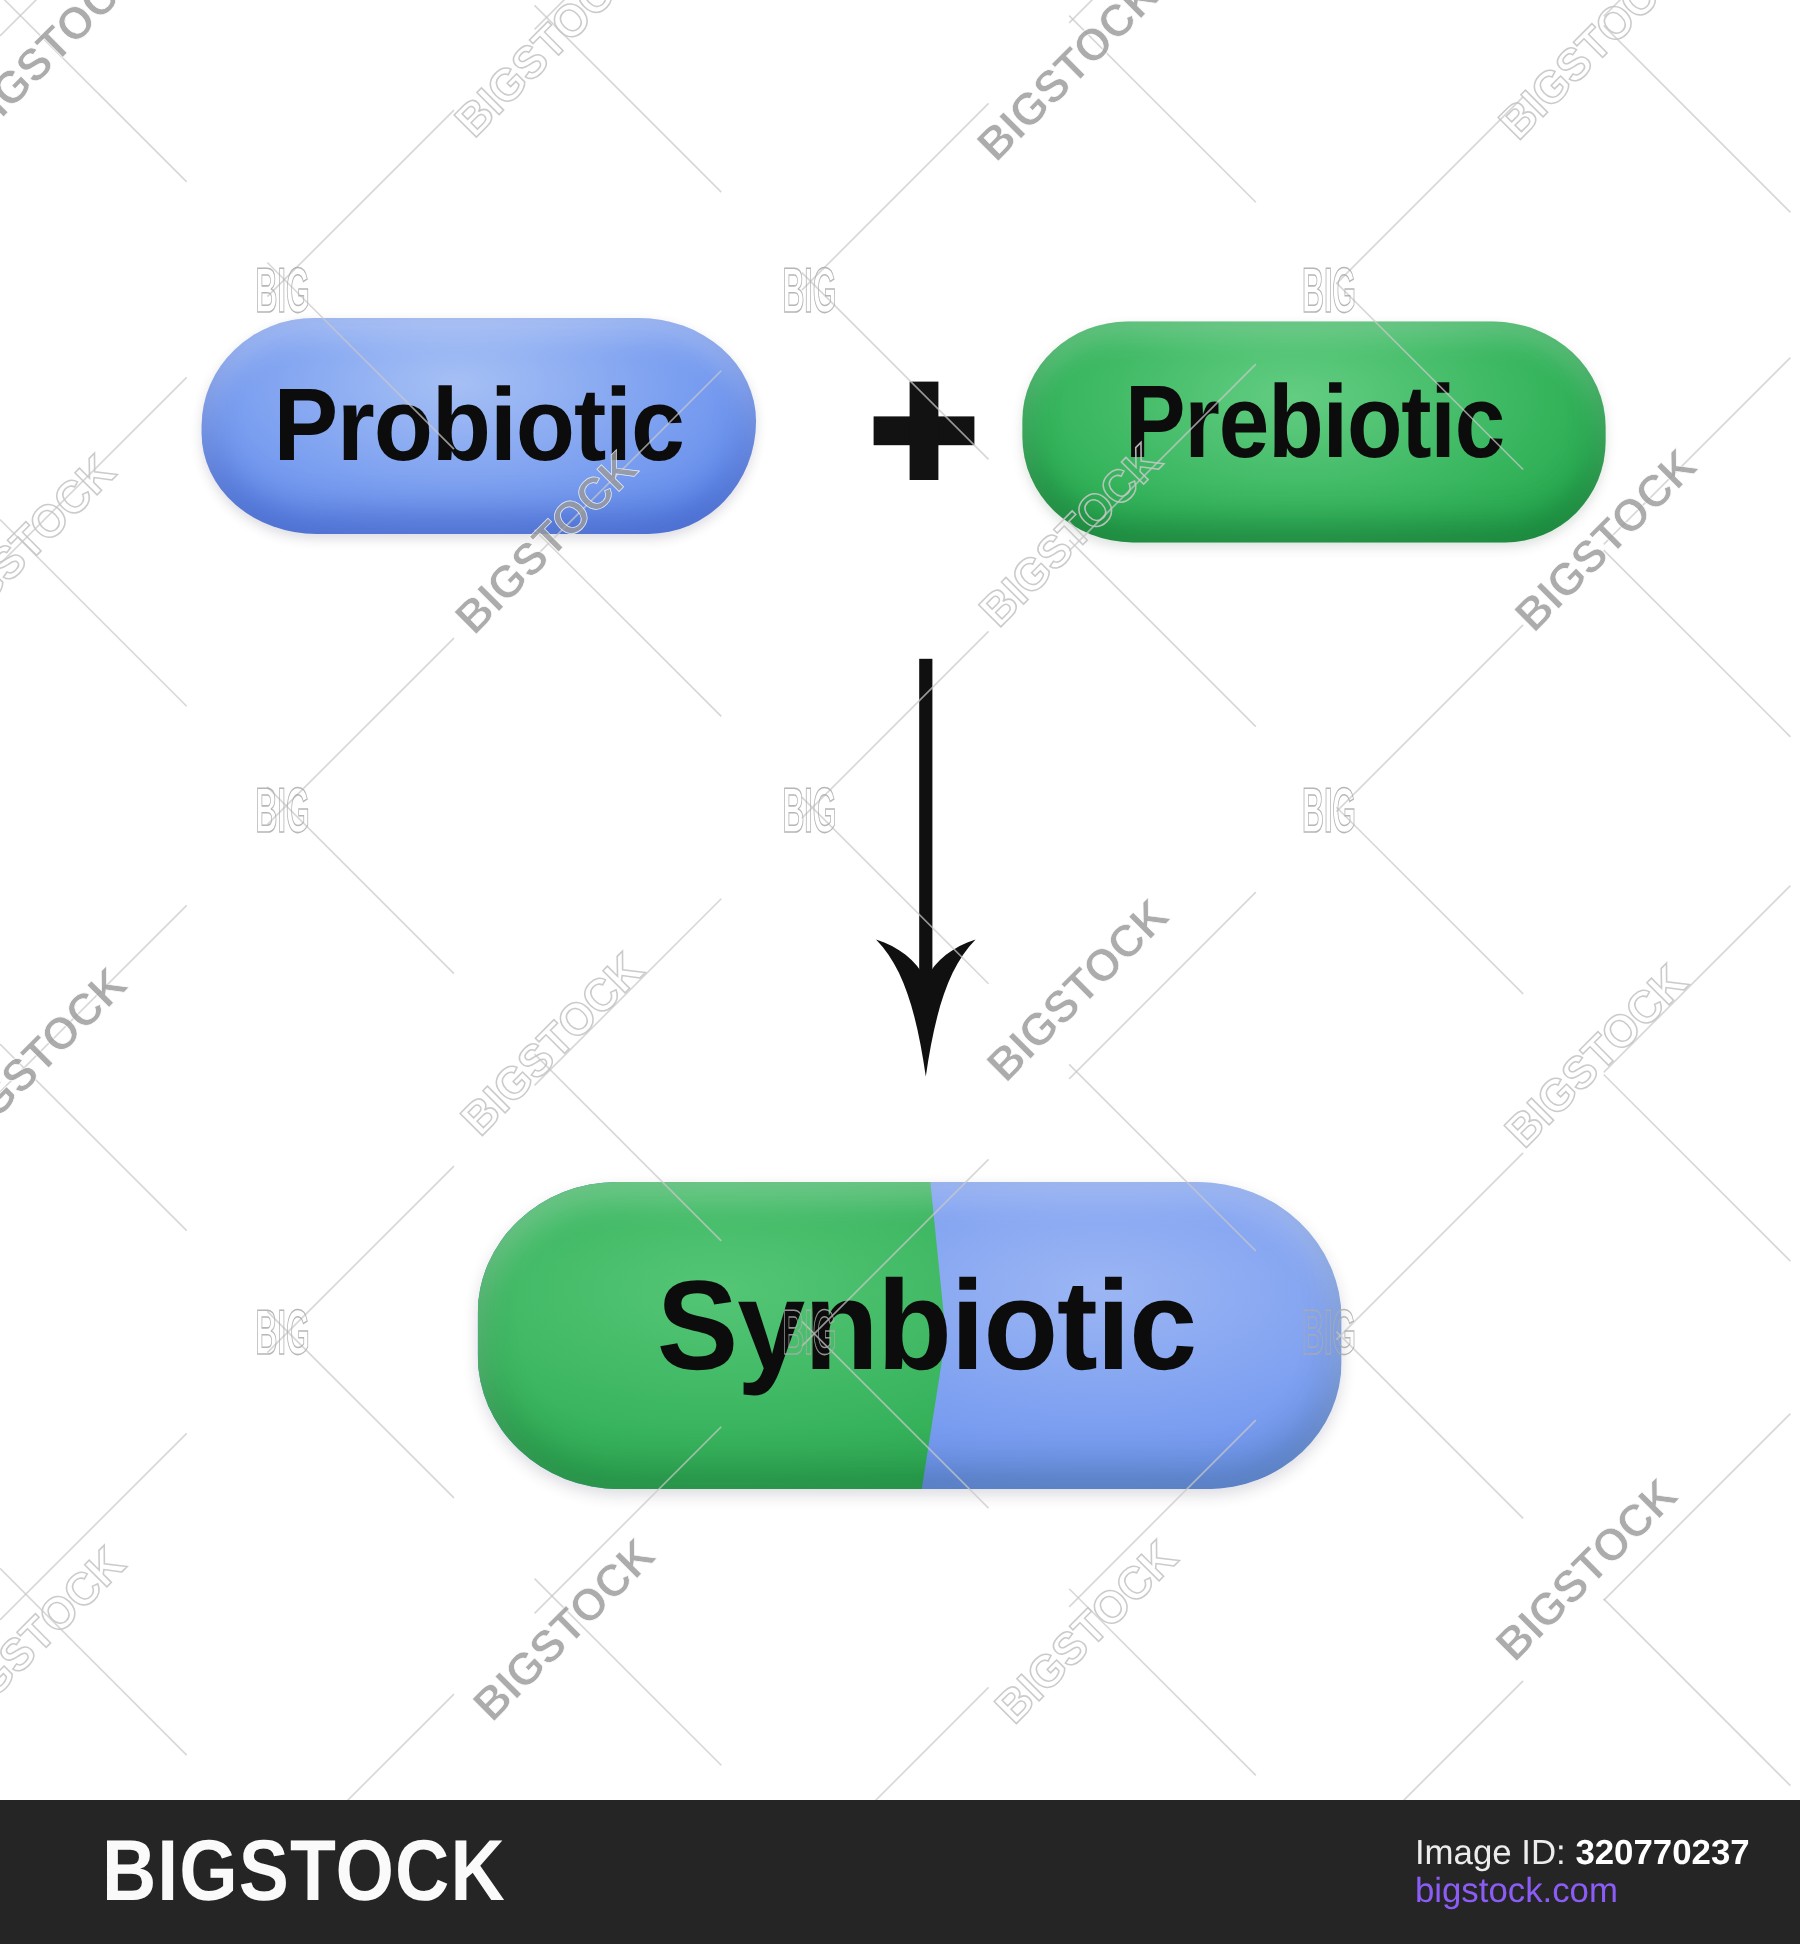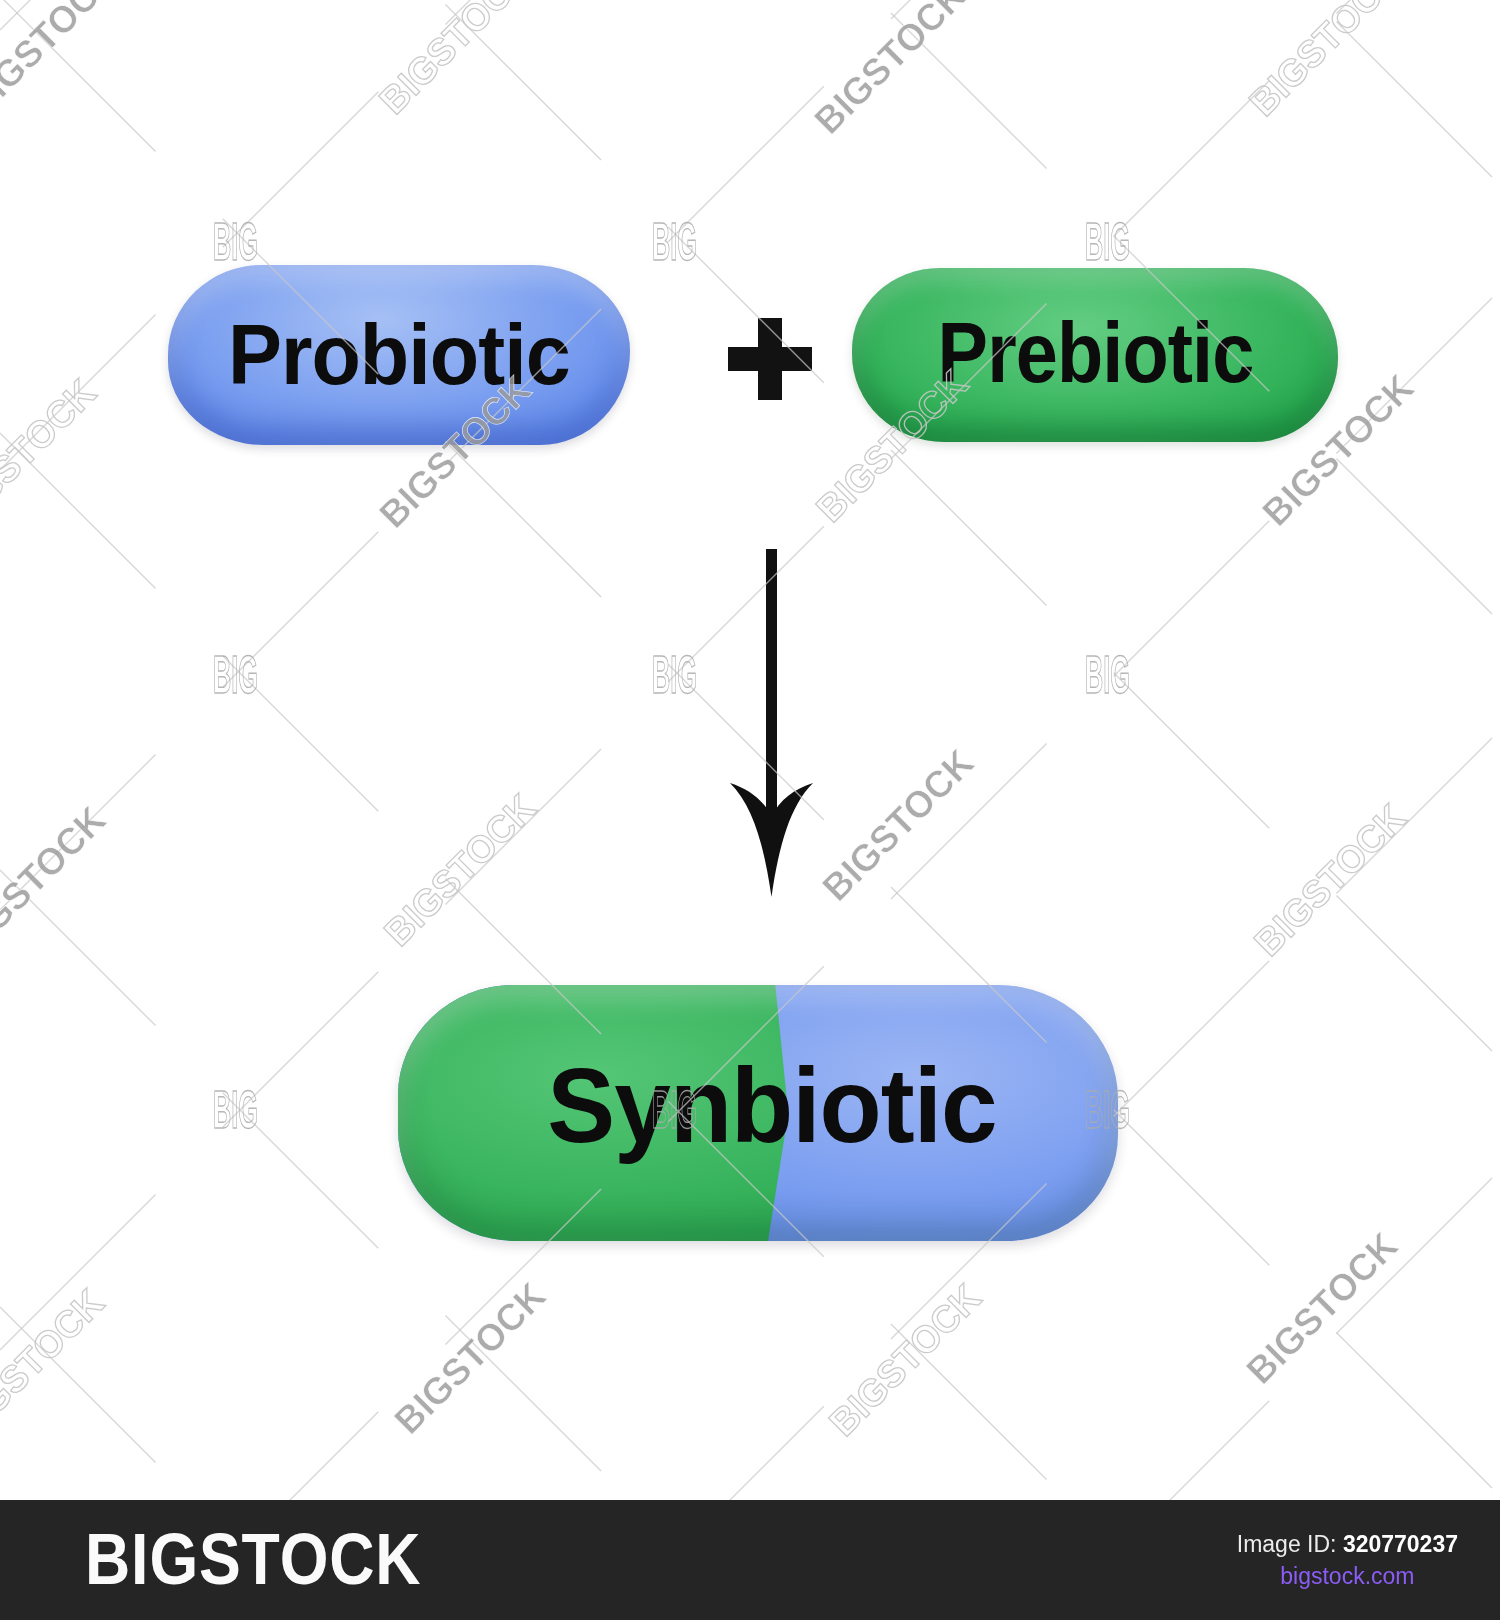--- a/index.html
+++ b/index.html
@@ -29,21 +29,21 @@
   .probiotic .cap-label{font-size:86px;transform:scaleX(.94);}
 
   .prebiotic{
     left:852px;top:268px;width:486px;height:168px;
     border-radius:88px 94px 84px 92px / 82px 88px 84px 88px;
     background:radial-gradient(115% 150% at 47% 34%,
       #63cd82 0%, #35b45c 38%, #1ea047 62%, #12893a 85%, #0d7c31 100%);
     box-shadow: inset 0 -16px 28px rgba(6,80,30,.38),
                 inset 0 12px 22px rgba(255,255,255,.25),
                 0 4px 10px rgba(40,70,45,.16);
-    padding-bottom:6px;
+    padding-bottom:16px;
     text-align:center;
   }
   .prebiotic .cap-label{font-size:86px;transform:scaleX(.88);}
 
   .synbiotic{
     left:398px;top:985px;width:720px;height:240px;
     border-radius:116px 120px 112px 118px / 110px 114px 106px 112px;
     overflow:hidden;
     box-shadow:0 5px 12px rgba(40,40,70,.16);
     padding-bottom:16px;
@@ -96,22 +96,22 @@
   .footer{
     position:absolute;left:0;top:1500px;width:1500px;height:120px;
     background:#252525;z-index:10;color:#ffffff;
   }
   .footer-logo{
     position:absolute;left:85px;top:23px;font-size:72px;font-weight:700;
     letter-spacing:1px;color:#fafafa;line-height:1;
     transform:scaleX(.87);transform-origin:left top;white-space:nowrap;
   }
   .footer-meta{
-    position:absolute;right:42px;top:28px;text-align:center;
-    font-size:23px;line-height:32px;color:#ececec;
+    position:absolute;right:42px;top:28px;text-align:left;
+    font-size:29px;line-height:32px;color:#ececec;
   }
   .footer-meta .image-id{font-weight:700;color:#ffffff;}
   .footer-meta .site{color:#8b5cf6;}
 </style>
 </head>
 <body>
 
 <div class="stage">
 
   <div class="artwork">

